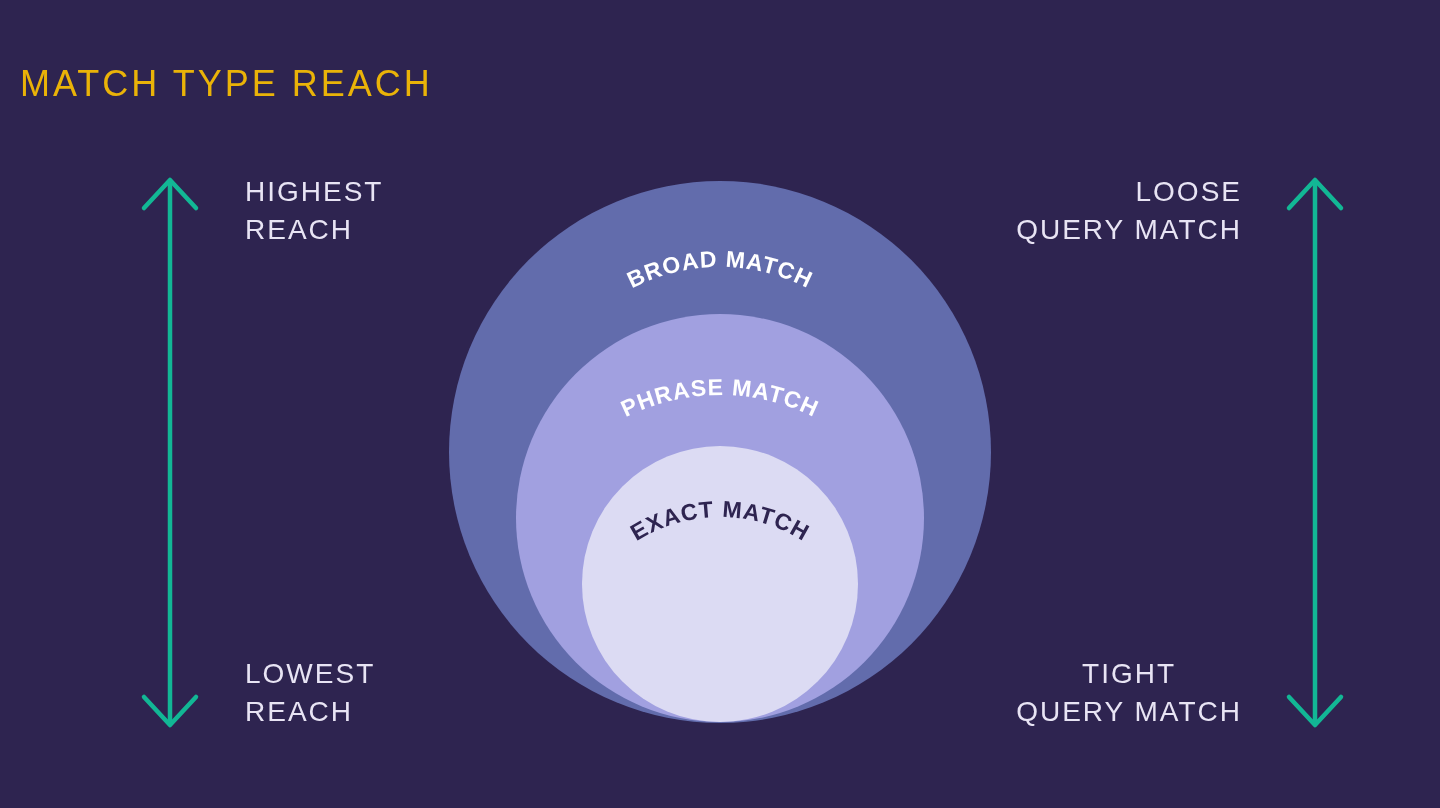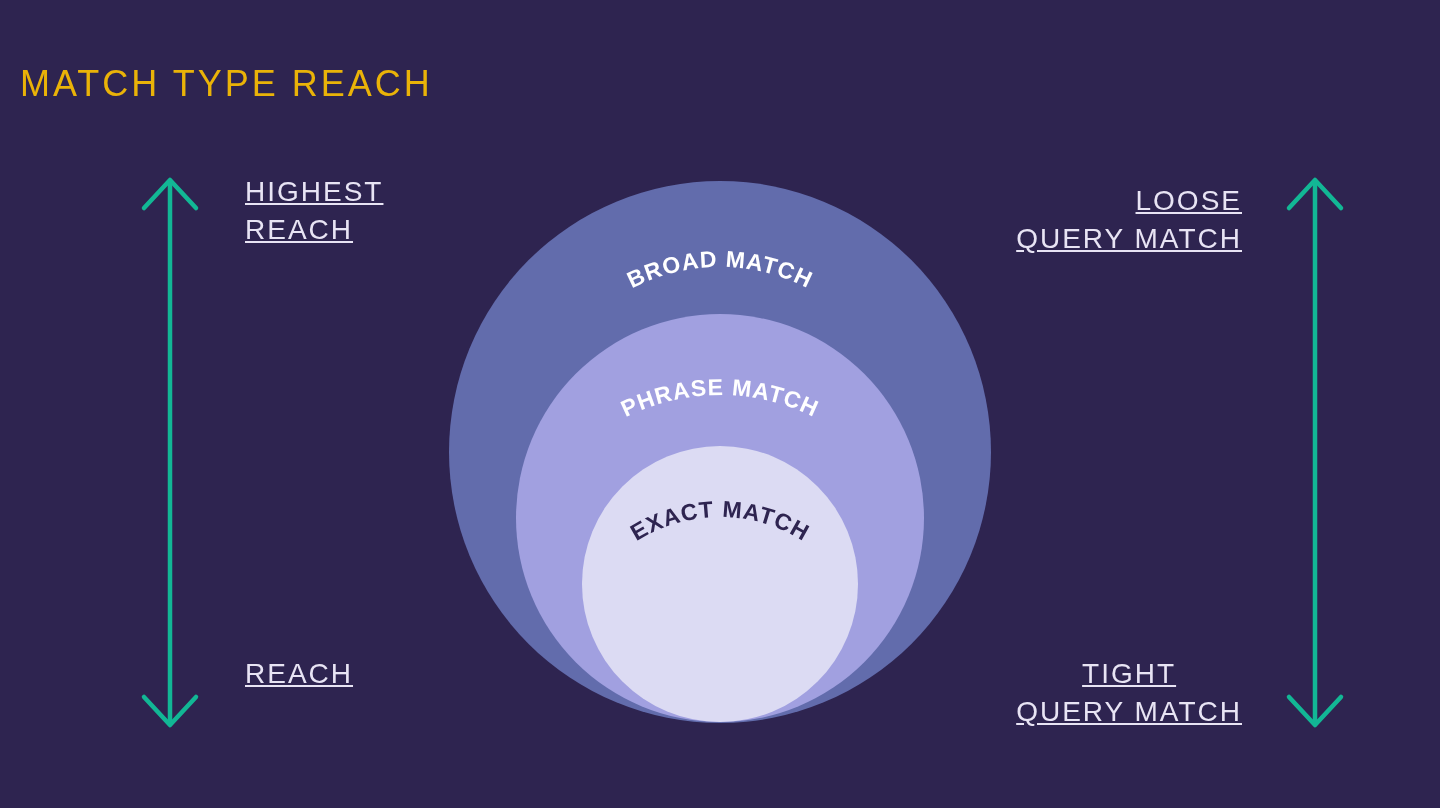--- a/index.html
+++ b/index.html
@@ -30,24 +30,24 @@
   }
   .corner-label {
     position: absolute;
     font-size: 28px;
     line-height: 38px;
     letter-spacing: 2px;
     font-weight: 400;
     color: #e8e4f4;
     white-space: nowrap;
   }
-  .corner-label span { display: block; text-decoration: underline; }
+  .corner-label span { display: block; }
   .label-top-left    { left: 245px;  top: 173px; text-align: left;  }
   .label-bottom-left { left: 245px;  top: 655px; text-align: left;  }
-  .label-top-right   { right: 198px; top: 182px; text-align: right; }
+  .label-top-right   { right: 198px; top: 173px; text-align: right; }
   .label-bottom-right{ right: 198px; top: 655px; text-align: center; }
 
   svg.diagram {
     position: absolute;
     top: 0;
     left: 0;
     width: 1440px;
     height: 808px;
     display: block;
   }
@@ -70,20 +70,21 @@
 <div class="stage">
 
   <div class="diagram-title">MATCH TYPE REACH</div>
 
   <div class="corner-label label-top-left">
     <span>HIGHEST</span>
     <span>REACH</span>
   </div>
 
   <div class="corner-label label-bottom-left">
+    <span>LOWEST</span>
     <span>REACH</span>
   </div>
 
   <div class="corner-label label-top-right">
     <span>LOOSE</span>
     <span>QUERY MATCH</span>
   </div>
 
   <div class="corner-label label-bottom-right">
     <span>TIGHT</span>

